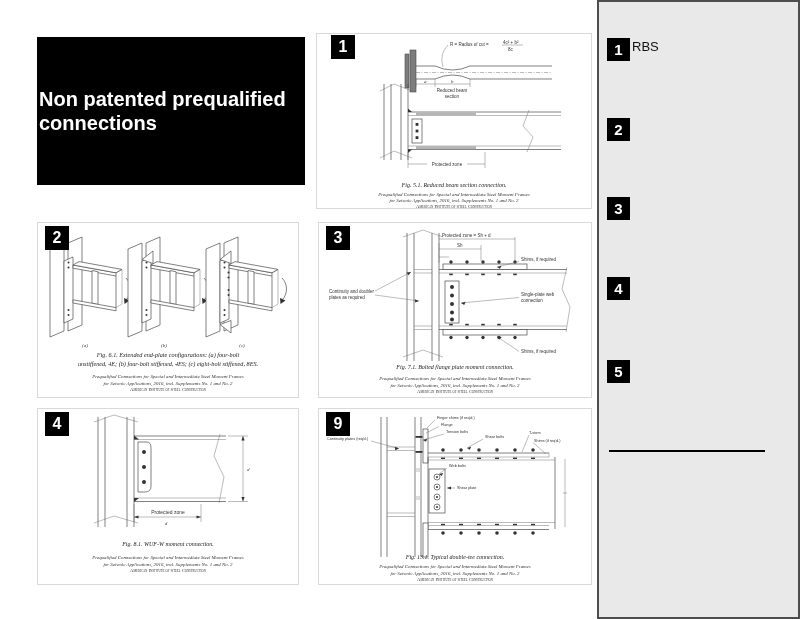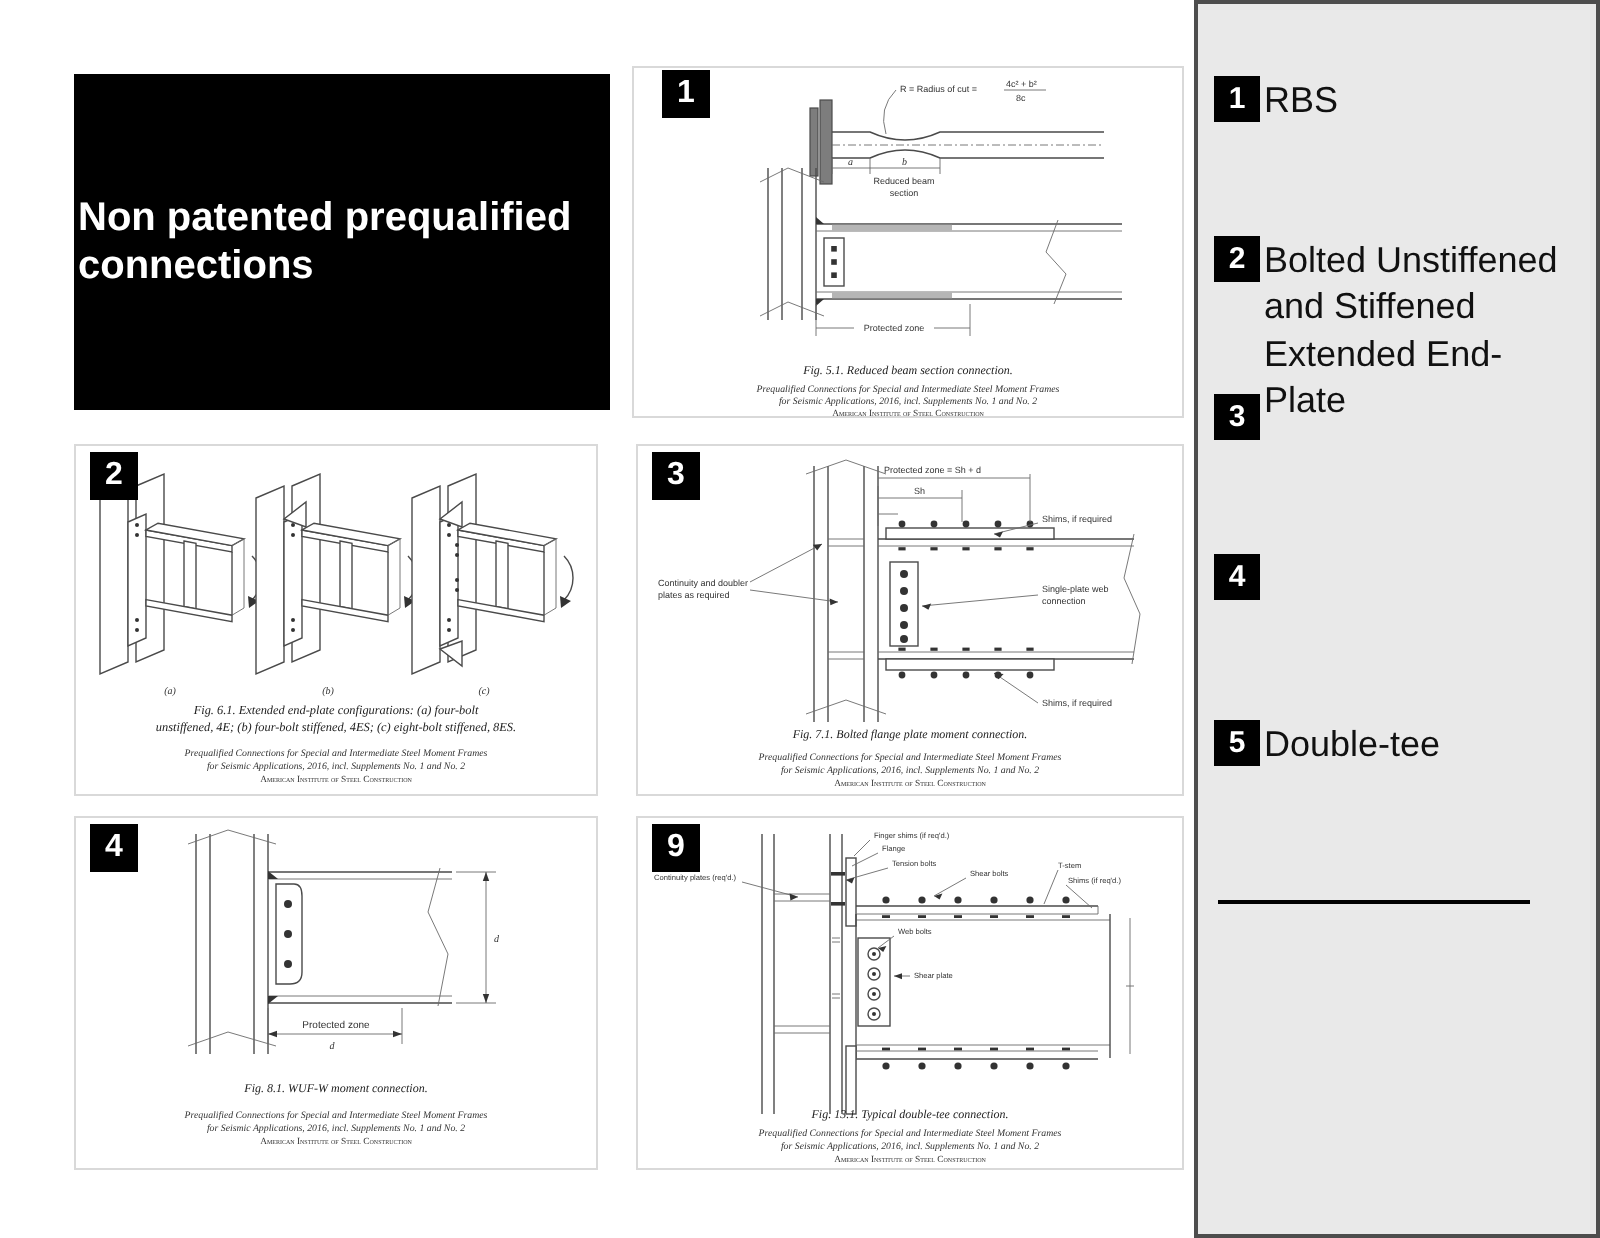--- a/index.html
+++ b/index.html
@@ -1,20 +1,20 @@
 <!DOCTYPE html>
 <html><head>
 <meta charset="utf-8">
 <style>
   html,body{margin:0;padding:0;}
   .page{position:relative;width:800px;height:619px;background:#ffffff;overflow:hidden;
         font-family:"Liberation Sans",sans-serif;}
 
   
-  .titlebox{position:absolute;left:37px;top:37px;width:268px;height:168px;background:#000;
+  .titlebox{position:absolute;left:37px;top:37px;width:268px;height:148px;background:#000;
             display:flex;align-items:center;}
   .titlebox .t{color:#fff;font-size:20px;font-weight:bold;line-height:1.2;padding:0 4px 0 2px;}
 
   
   .panel{position:absolute;background:#fff;border:1px solid #d9d9d9;box-sizing:content-box;}
   .p1{left:316px;top:33px;width:274px;height:174px;}
   .p2{left:37px;top:222px;width:260px;height:174px;}
   .p3{left:318px;top:222px;width:272px;height:174px;}
   .p4{left:37px;top:408px;width:260px;height:175px;}
   .p9{left:318px;top:408px;width:272px;height:175px;}
@@ -39,21 +39,21 @@
   .cred{font-family:"Liberation Serif",serif;font-style:italic;font-size:4.9px;fill:#333;text-anchor:middle;}
   .credsc{font-family:"Liberation Serif",serif;font-style:normal;font-variant:small-caps;
           font-size:4.7px;fill:#333;text-anchor:middle;}
 
   
   .sidebar{position:absolute;left:597px;top:0;width:203px;height:619px;background:#e9e9e9;
            border:2px solid #4d4d4d;box-sizing:border-box;}
   .side-item{position:absolute;left:8px;display:flex;align-items:flex-start;}
   .side-badge{width:23px;height:23px;background:#000;color:#fff;font-weight:bold;font-size:15px;
               display:flex;align-items:center;justify-content:center;flex:0 0 23px;}
-  .side-label{font-size:18px;color:#111;line-height:1.3;width:152px;padding:1px 0 0 2px;}
+  .side-label{font-size:13px;color:#111;line-height:1.3;width:152px;padding:1px 0 0 2px;}
   .si1{top:36px;} .si2{top:116px;} .si3{top:195px;} .si4{top:275px;} .si5{top:358px;}
   .side-divider{position:absolute;left:10px;top:448px;width:156px;border-top:2px solid #000;}
 </style>
 </head>
 <body>
 
 <div class="page">
 
   <div class="titlebox">
     <span class="t">Non patented prequalified connections</span>
@@ -398,28 +398,26 @@
     </svg>
   </div>
 
   <div class="sidebar">
     <div class="side-item si1">
       <div class="side-badge">1</div>
       <div class="side-label">RBS</div>
     </div>
     <div class="side-item si2">
       <div class="side-badge">2</div>
-      <div class="side-label">Bolted Unstiffened and Stiffened Extended End-Plate</div>
     </div>
     <div class="side-item si3">
       <div class="side-badge">3</div>
     </div>
     <div class="side-item si4">
       <div class="side-badge">4</div>
     </div>
     <div class="side-item si5">
       <div class="side-badge">5</div>
-      <div class="side-label">Double-tee</div>
     </div>
     <div class="side-divider"></div>
   </div>
 
 </div>
 
 </body></html>

